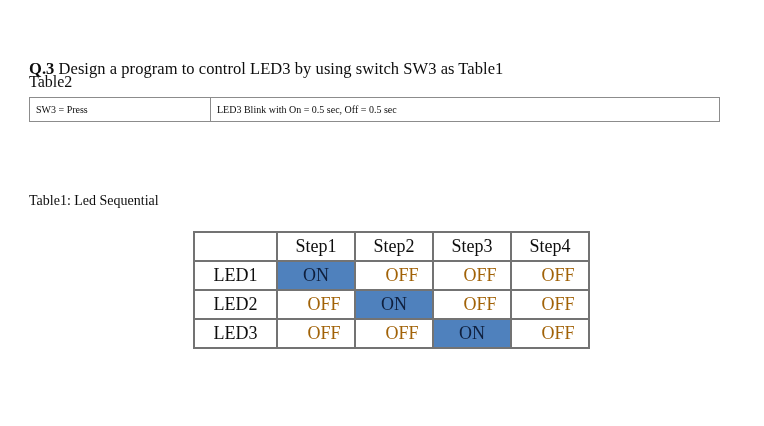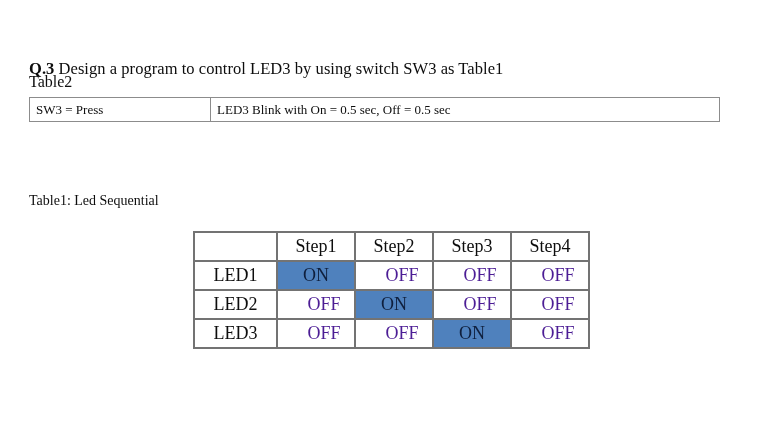--- a/index.html
+++ b/index.html
@@ -48,21 +48,21 @@
   }
 
   
   .sw-table {
     position: absolute;
     left: 29px;
     top: 97px;
     width: 691px;
     border-collapse: collapse;
     table-layout: fixed;
-    font-size: 13px;
+    font-size: 10px;
   }
   .sw-table td {
     border: 1px solid #8c8c8c;
     height: 23px;
     padding: 0 0 0 6px;
     line-height: 21px;
     white-space: nowrap;
     vertical-align: middle;
   }
   .sw-table td.col-cond {
@@ -105,21 +105,21 @@
 
   .led-table td.label-cell {
     text-align: center;
   }
   .led-table td.on {
     background: #4f81bd;
     color: #0f1f3d;
   }
   .led-table td.off {
     background: #ffffff;
-    color: #4c1d95;
+    color: #a16207;
     padding-left: 16px;
   }
 </style>
 </head>
 <body>
 
 <div class="page">
 
   <div class="question">
     <span class="q-label">Q.3</span>

